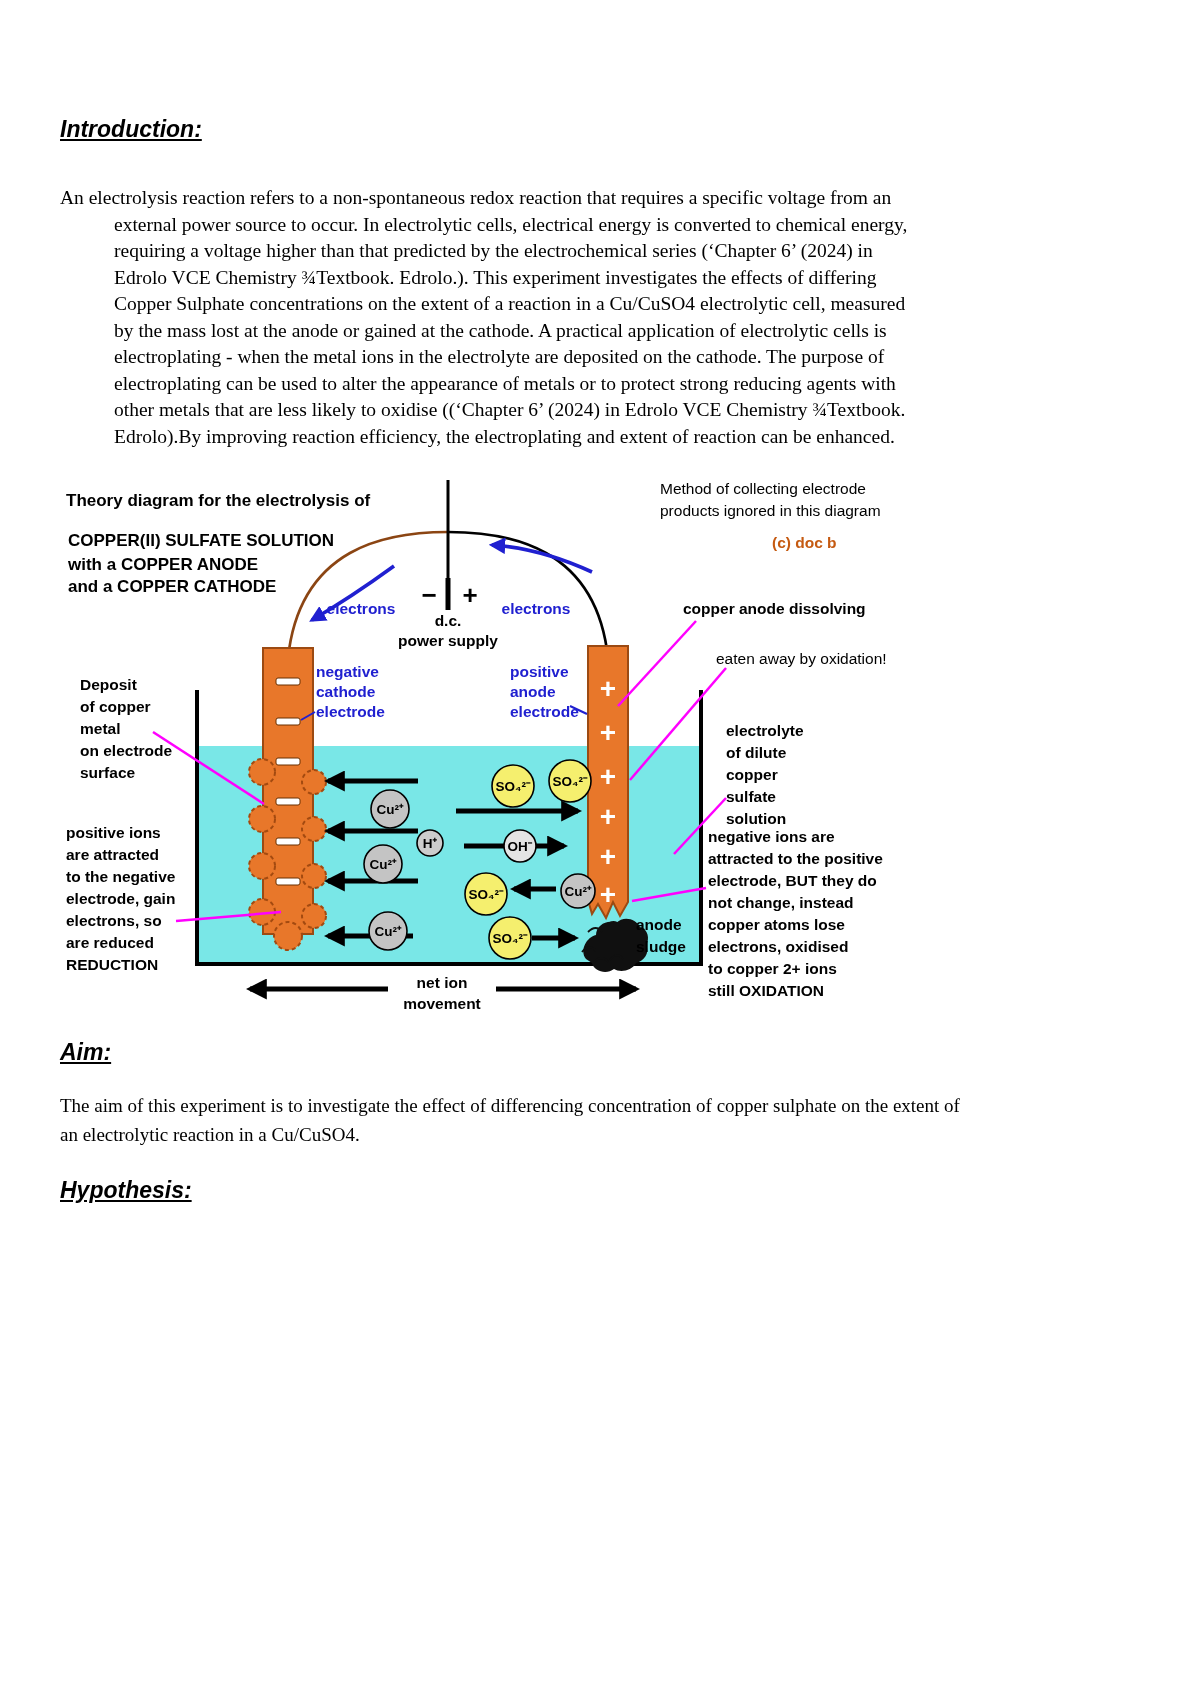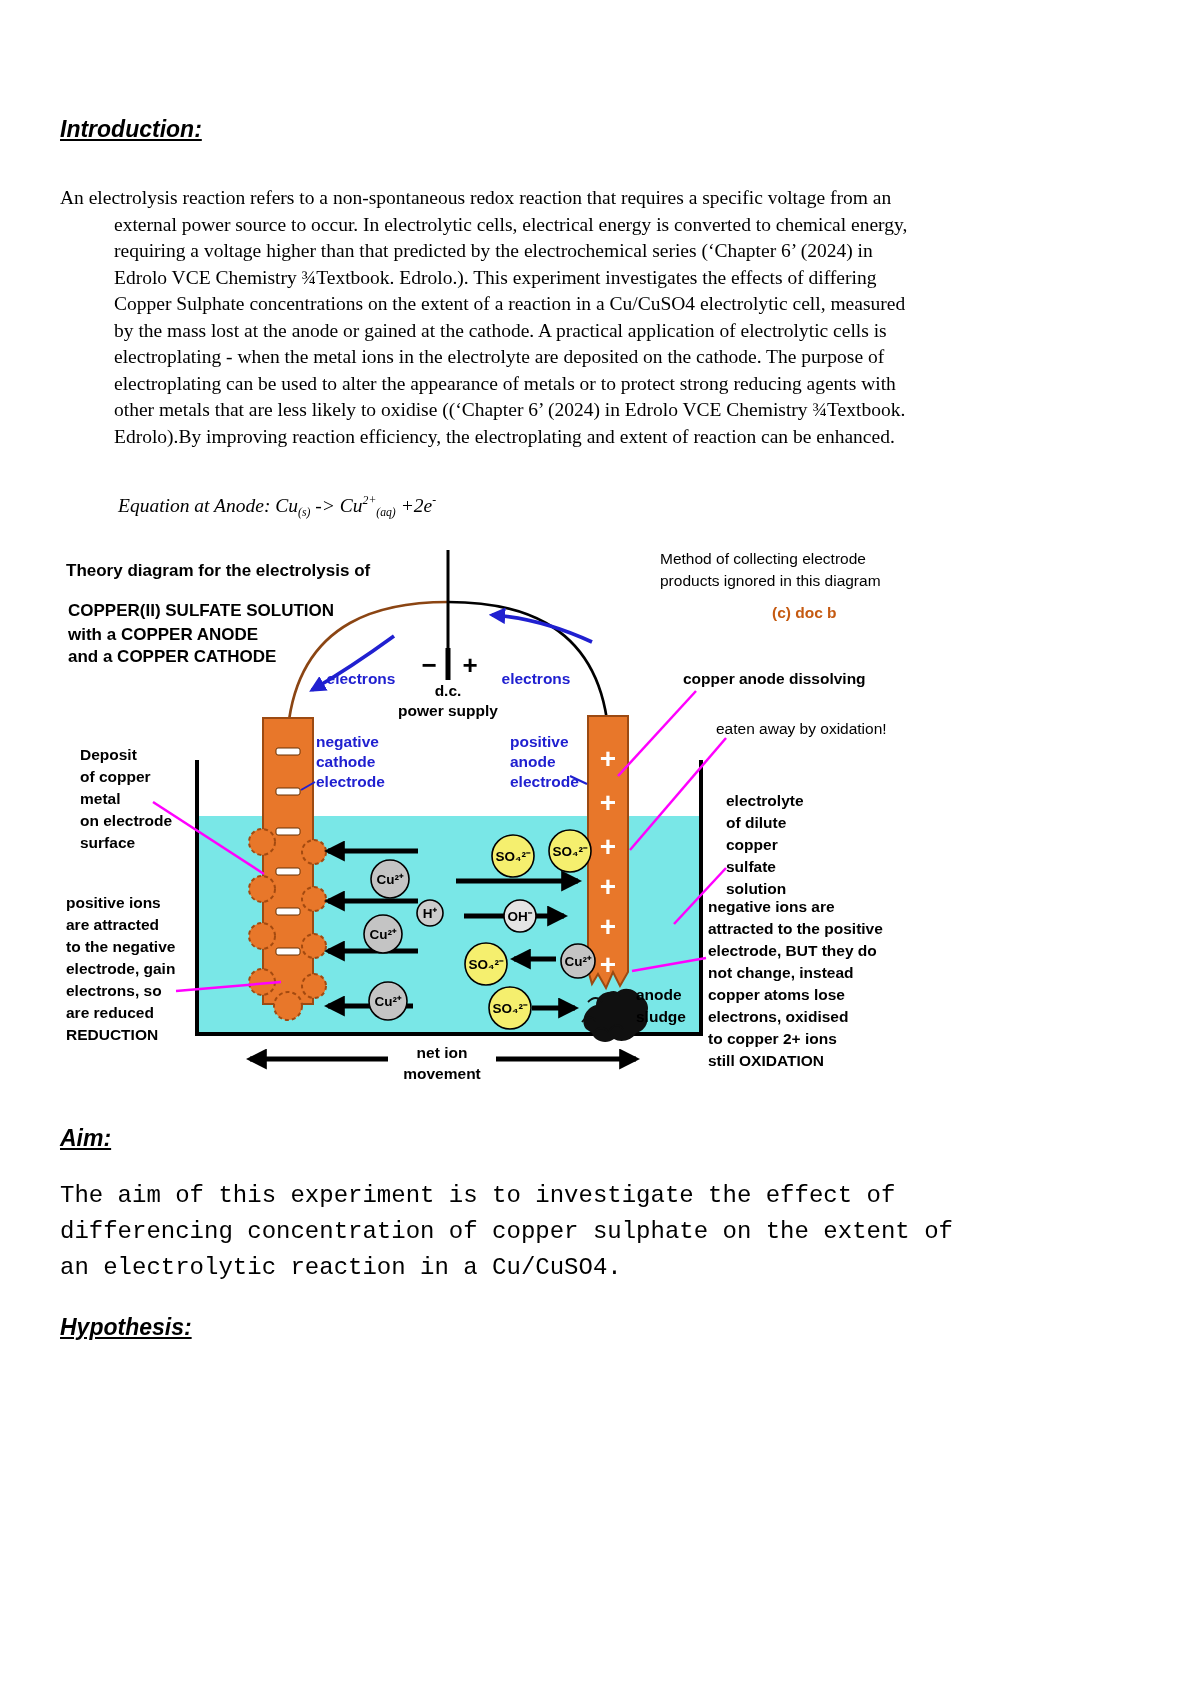--- a/index.html
+++ b/index.html
@@ -18,25 +18,25 @@
     margin-top:42px; width:848px;
     font-size:19.5px; line-height:1.36;
     padding-left:54px; text-indent:-54px;
   }
   .equation {
     margin-top:44px; margin-left:58px;
     font-style:italic; font-size:19.5px;
   }
   .equation sub, .equation sup { font-size:0.60em; font-style:italic; }
   .diagram-wrap { margin-top:24px; margin-left:-2px; width:872px; }
-  .aim-heading { margin-top:32px; }
+  .aim-heading { margin-top:16px; }
   .aim-para {
     margin-top:26px; width:920px;
-    font-family:Liberation Mono, monospace;
-    font-size:24px; line-height:1.5;
+    font-family:Liberation Serif, serif;
+    font-size:19px; line-height:1.5;
   }
   .hyp-heading { margin-top:28px; }
 
   
   svg text {
     font-family:"Liberation Sans", sans-serif;
     font-weight:bold; font-size:15.5px; fill:#000;
   }
   svg text.n  { font-weight:normal; }
   svg text.t  { font-size:17px; }
@@ -49,21 +49,20 @@
 </style>
 </head>
 <body>
 
 <div class="page">
 
   <h2 class="doc-heading">Introduction:</h2>
 
   <p class="intro-para">An electrolysis reaction refers to a non-spontaneous redox reaction that requires a specific voltage from an external power source to occur. In electrolytic cells, electrical energy is converted to chemical energy, requiring a voltage higher than that predicted by the electrochemical series (‘Chapter 6’ (2024) in Edrolo VCE Chemistry ¾Textbook. Edrolo.). This experiment investigates the effects of differing Copper Sulphate concentrations on the extent of a reaction in a Cu/CuSO4 electrolytic cell, measured by the mass lost at the anode or gained at the cathode. A practical application of electrolytic cells is electroplating - when the metal ions in the electrolyte are deposited on the cathode. The purpose of electroplating can be used to alter the appearance of metals or to protect strong reducing agents with other metals that are less likely to oxidise ((‘Chapter 6’ (2024) in Edrolo VCE Chemistry ¾Textbook. Edrolo).By improving reaction efficiency, the electroplating and extent of reaction can be enhanced.</p>
 
-  <p class="equation"><span>Equation at Anode: Cu</span><sub>(s)</sub><span> -&gt; Cu</span><sup>2+</sup><sub>(aq)</sub><span> +2e</span><sup>-</sup></p>
 
 
   <div class="diagram-wrap">
     <svg viewBox="0 0 870 545" width="870" height="545">
       <defs>
         <marker id="mk-black" viewBox="0 0 10 10" refX="8" refY="5" markerWidth="4.2" markerHeight="4.2" orient="auto-start-reverse">
           <path d="M0,0 L10,5 L0,10 z" fill="#000"></path>
         </marker>
         <marker id="mk-blue" viewBox="0 0 10 10" refX="8" refY="5" markerWidth="4.6" markerHeight="4.6" orient="auto-start-reverse">
           <path d="M0,0 L10,5 L0,10 z" fill="#2020D0"></path>

